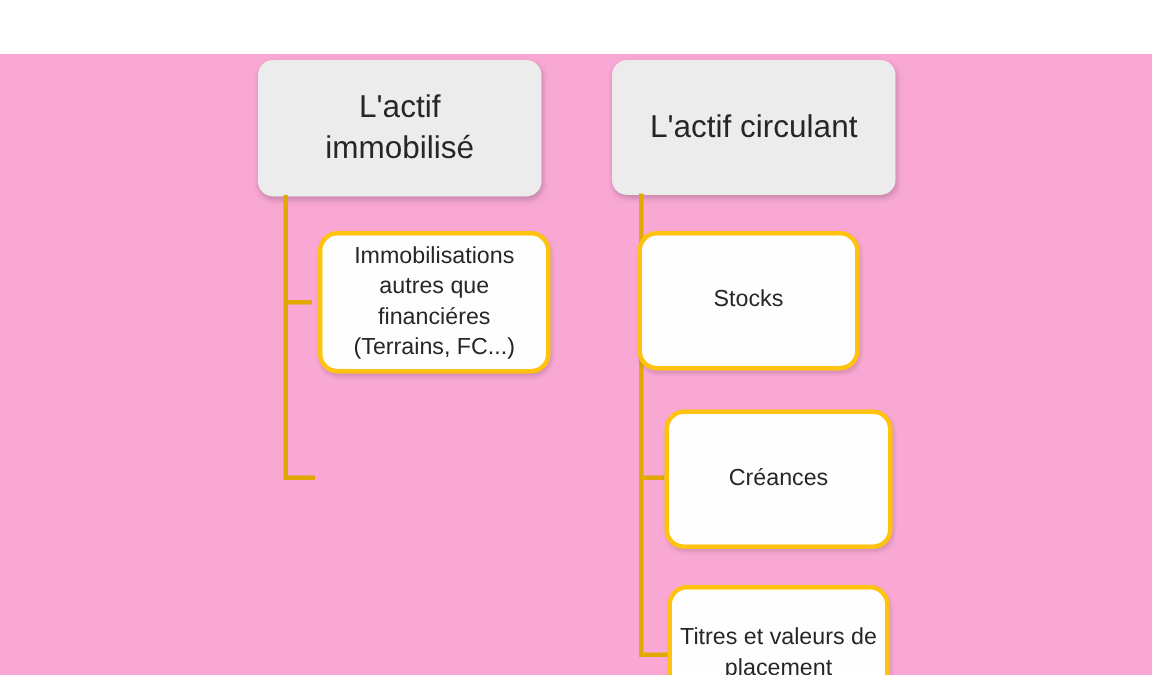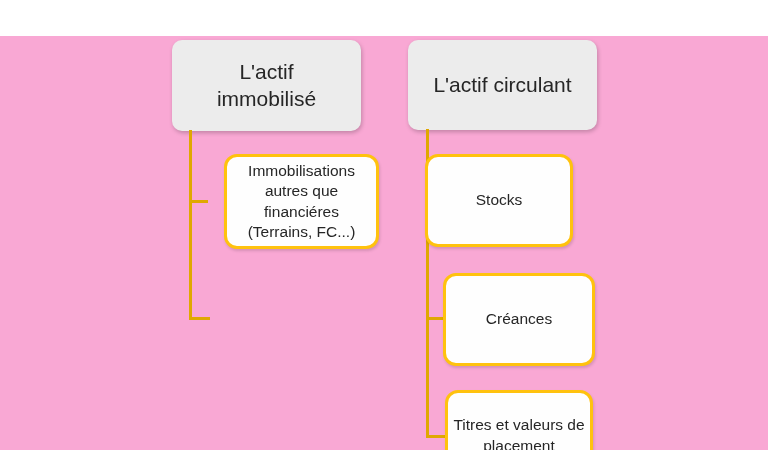--- a/index.html
+++ b/index.html
@@ -41,21 +41,21 @@
   .wrap-narrow{display:inline-block;max-width:135px;}
   .connector{
     position:absolute;
     background:#e0a800;
   }
   
   .parent-a{left:172px;top:4px;width:189px;height:91px;}
   .line-a   {left:189px;top:94px;width:3px;height:190px;}
   .stub-a1  {left:192px;top:164px;width:16px;height:3px;}
   .stub-a2  {left:192px;top:281px;width:18px;height:3px;}
-  .child-a1{left:224px;top:118px;width:155px;height:95px;align-items:center;}
+  .child-a1{left:212px;top:118px;width:155px;height:95px;align-items:center;}
   .child-a2{left:210px;top:236px;width:153px;height:94px;}
   
   .parent-b{left:408px;top:4px;width:189px;height:90px;text-align:right;}
   .line-b   {left:426px;top:93px;width:3px;height:309px;}
   .stub-b1  {left:429px;top:164px;width:16px;height:3px;}
   .stub-b2  {left:429px;top:281px;width:14px;height:3px;}
   .stub-b3  {left:429px;top:399px;width:16px;height:3px;}
   .child-b1{left:425px;top:118px;width:148px;height:93px;}
   .child-b2{left:443px;top:237px;width:152px;height:93px;}
   .child-b3{left:445px;top:354px;width:148px;height:91px;}

